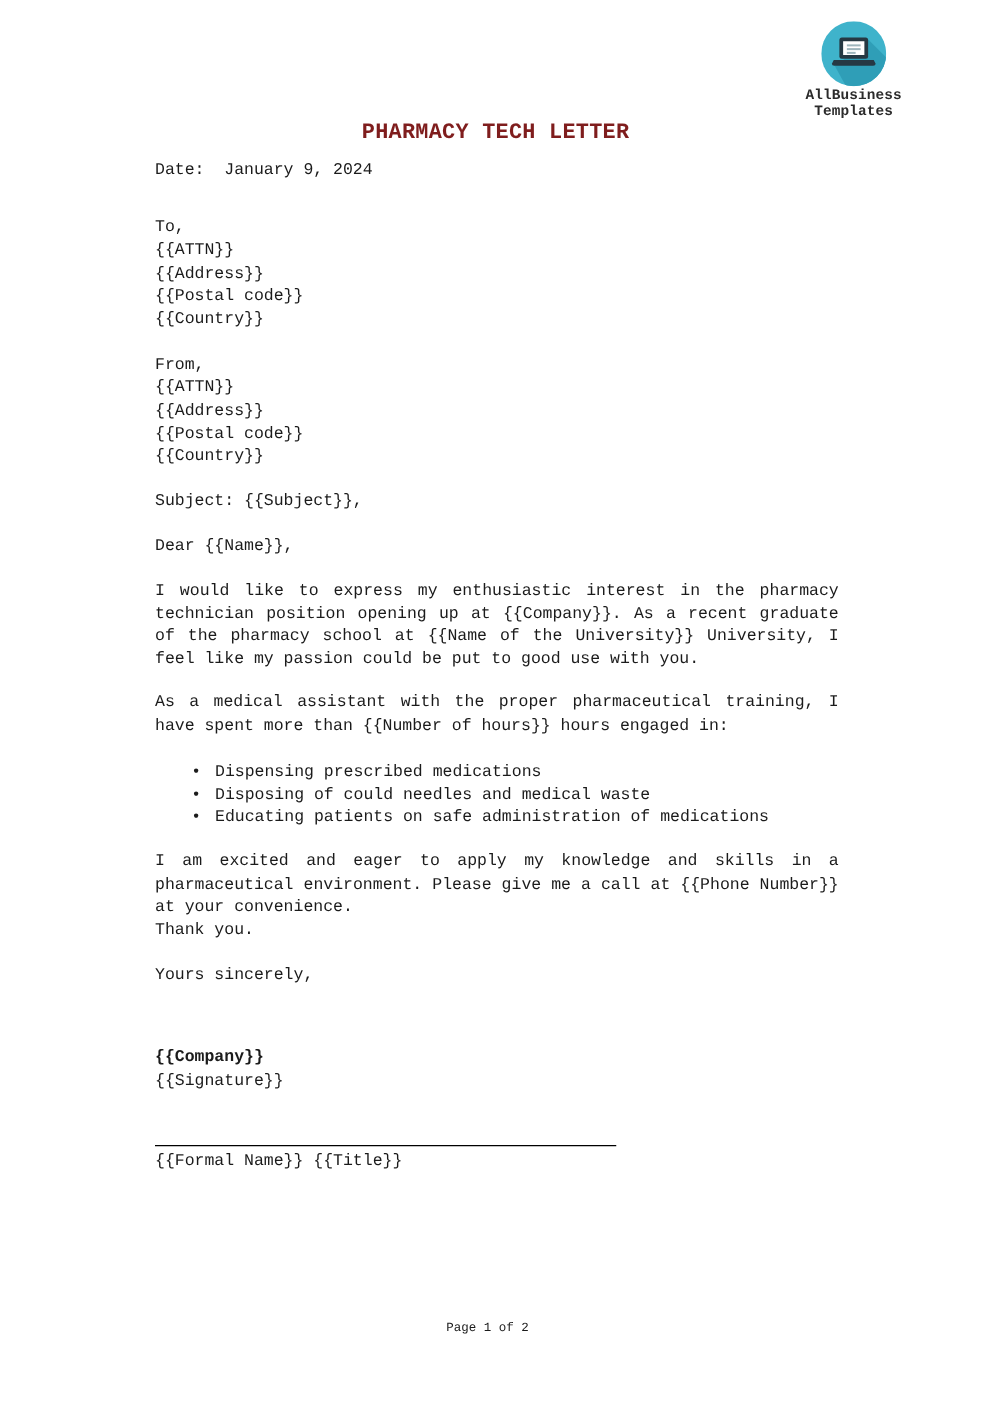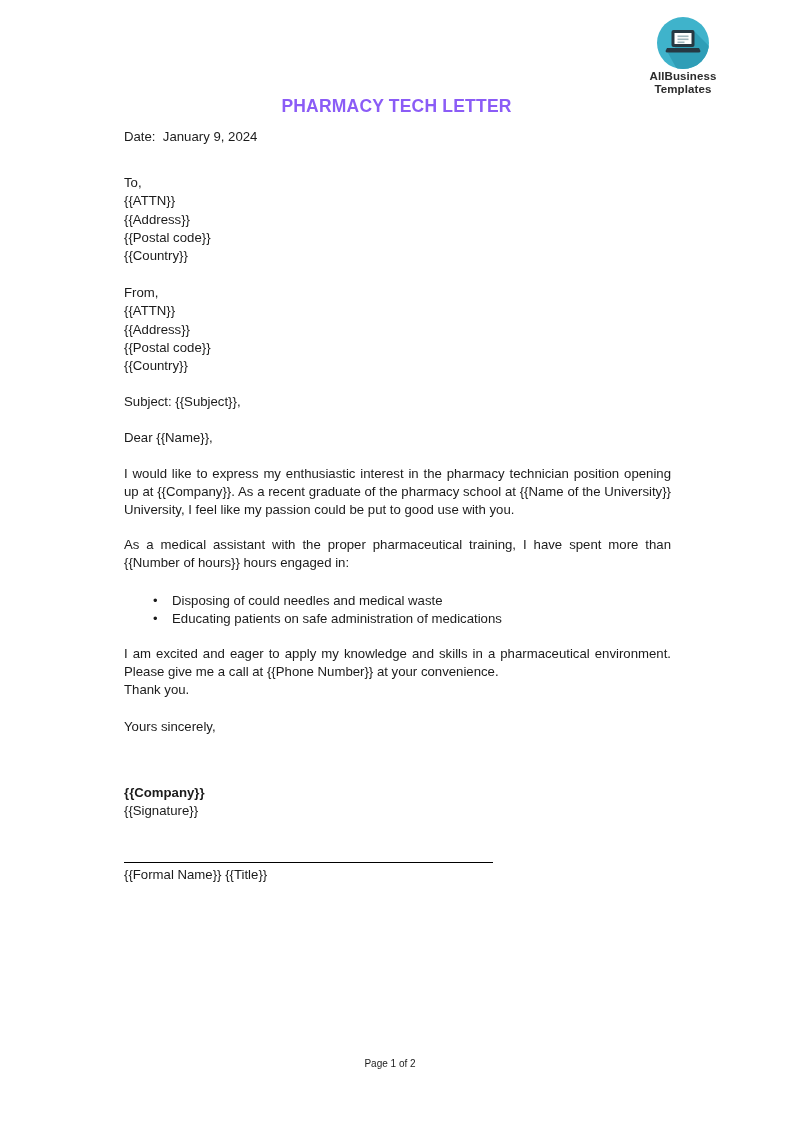--- a/index.html
+++ b/index.html
@@ -3,21 +3,21 @@
 <meta charset="utf-8">
 <style>
   * { margin: 0; padding: 0; box-sizing: border-box; }
   html, body { background: #ffffff; }
   .page {
     position: relative;
     width: 733px;
     height: 1122px;
     margin: 0 auto;
     background: #ffffff;
-    font-family: Liberation Sans, sans-serif;
+    font-family: Liberation Mono, monospace;
     color: #1b1b1b;
     overflow: hidden;
   }
   .logo {
     position: absolute;
     top: 17px;
     right: 41px;
     width: 78px;
     text-align: center;
   }
@@ -27,21 +27,21 @@
     font-weight: 600;
     color: #2b2b2b;
     line-height: 13px;
     letter-spacing: 0.1px;
   }
   .doc-title {
     padding-top: 96px;
     text-align: center;
     font-size: 17.5px;
     font-weight: 700;
-    color: #8b5cf6;
+    color: #7f1d1d;
     letter-spacing: 0.2px;
   }
   .content {
     margin: 0 92px 0 94px;
     font-size: 13.2px;
     line-height: 18.2px;
   }
   .date-line { margin-top: 11px; white-space: pre-wrap; }
   .addr-to { margin-top: 28px; }
   .addr-from { margin-top: 19px; }
@@ -125,20 +125,21 @@
 
     <div class="subject-line">Subject: {{Subject}},</div>
 
     <div class="salutation">Dear {{Name}},</div>
 
     <div class="para">I would like to express my enthusiastic interest in the pharmacy technician position opening up at {{Company}}. As a recent graduate of the pharmacy school at {{Name of the University}} University, I feel like my passion could be put to good use with you.</div>
 
     <div class="para">As a medical assistant with the proper pharmaceutical training, I have spent more than {{Number of hours}} hours engaged in:</div>
 
     <ul class="bullet-list">
+      <li>Dispensing prescribed medications</li>
       <li>Disposing of could needles and medical waste</li>
       <li>Educating patients on safe administration of medications</li>
     </ul>
 
     <div class="para">I am excited and eager to apply my knowledge and skills in a pharmaceutical environment. Please give me a call at {{Phone Number}} at your convenience.</div>
     <div class="thank-you">Thank you.</div>
 
     <div class="valediction">Yours sincerely,</div>
 
     <div class="company-name">{{Company}}</div>

